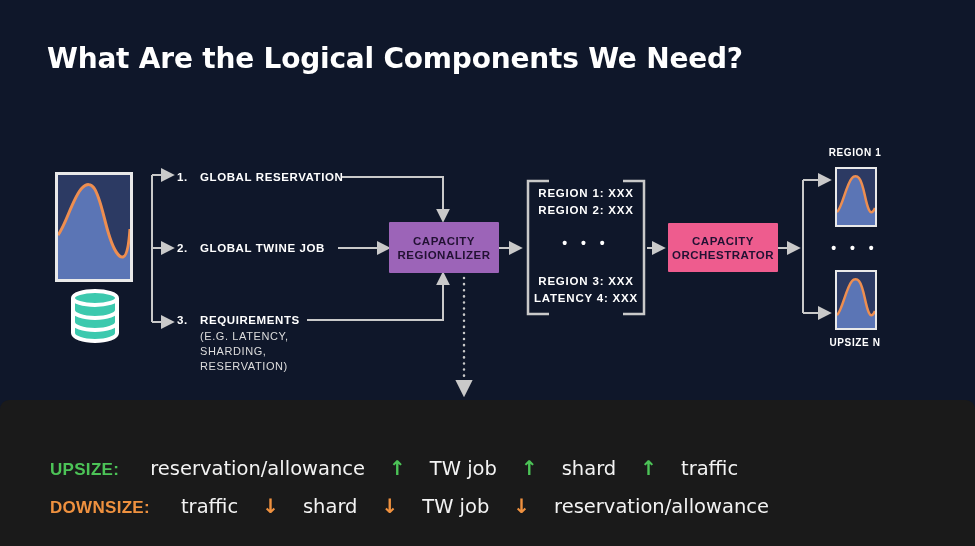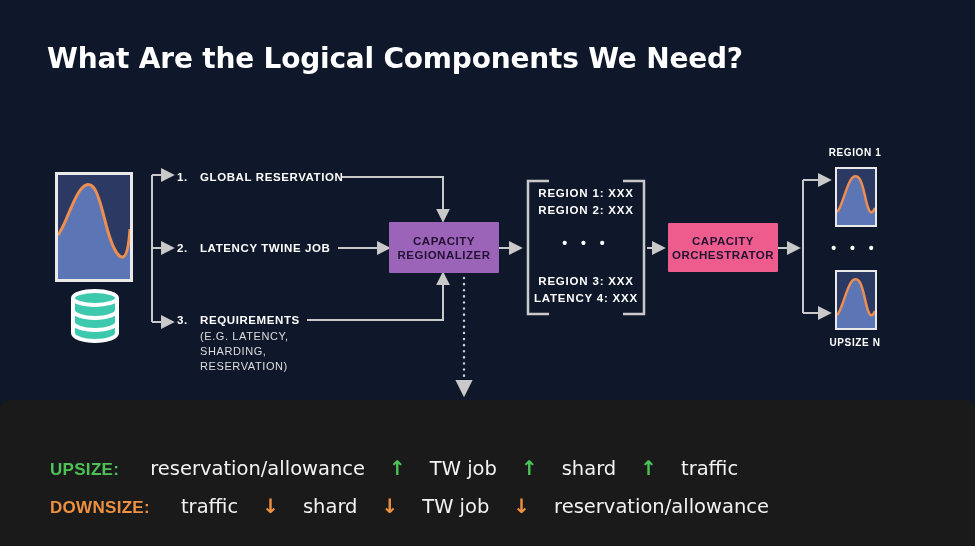--- a/index.html
+++ b/index.html
@@ -103,21 +103,21 @@
       <ellipse cx="29" cy="9" rx="22" ry="7" fill="#3cc9ae" stroke="#fff" stroke-width="4"></ellipse>
     </svg>
   </div>
 
   <div class="input-item" style="left:177px;top:170px;">
     <span class="input-num">1.</span>
     <span>GLOBAL RESERVATION</span>
   </div>
   <div class="input-item" style="left:177px;top:241px;">
     <span class="input-num">2.</span>
-    <span>LATENCY TWINE JOB</span>
+    <span>GLOBAL TWINE JOB</span>
   </div>
   <div class="input-item" style="left:177px;top:313px;">
     <span class="input-num">3.</span>
     <span>REQUIREMENTS</span>
   </div>
   <div class="input-sub" style="top:329px;">
     <div>(E.G. LATENCY,</div>
     <div>SHARDING,</div>
     <div>RESERVATION)</div>
   </div>

